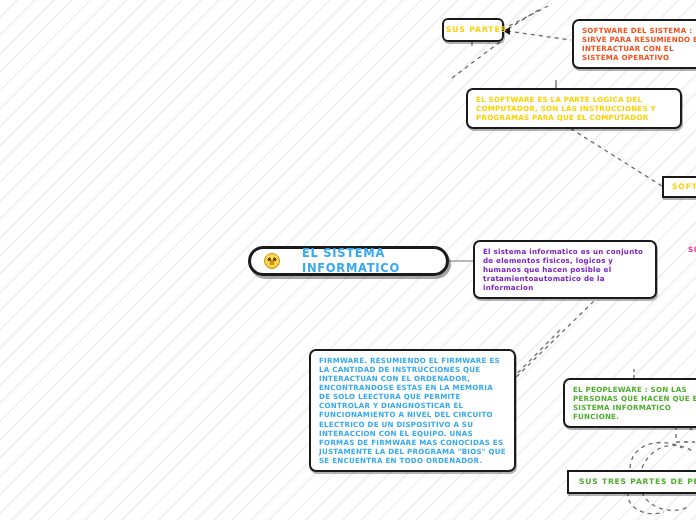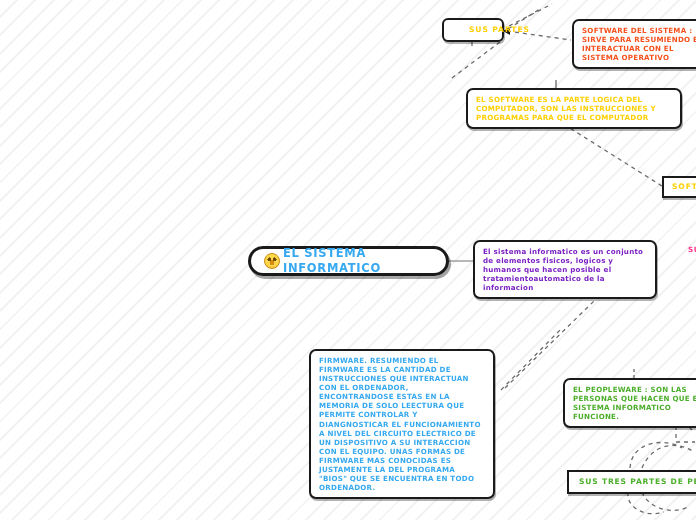--- a/index.html
+++ b/index.html
@@ -51,21 +51,21 @@
     z-index: 5;
   }
 
   
   .node-central {
     border-radius: 999px;
     border-width: 3px;
     padding: 7px 16px 7px 13px;
     display: flex;
     align-items: center;
-    gap: 3px;
+    gap: 22px;
     font-size: 11.5px;
     letter-spacing: 0.7px;
     color: #36a9f0;
     box-shadow: 2px 3px 0 rgba(0,0,0,0.35);
   }
   .central-emoji {
     width: 14px;
     height: 14px;
     flex: 0 0 14px;
     border-radius: 50%;
@@ -79,21 +79,21 @@
 
   .node-box {
     border-radius: 7px;
     padding: 5px 8px;
     font-size: 7.1px;
     letter-spacing: 0.25px;
   }
 
   .node-sus-partes {
     border-radius: 6px;
-    padding: 5px 25px;
+    padding: 5px 2px;
     font-size: 7.6px;
     letter-spacing: 0.9px;
     color: #ffd000;
     white-space: nowrap;
   }
 
   .c-yellow  { color: #ffd000; }
   .c-orange  { color: #f4511e; }
   .c-purple  { color: #7b21c4; }
   .c-blue    { color: #36a9f0; }
@@ -101,21 +101,21 @@
   .c-pink    { color: #ff2e8a; }
 
   
   #node-sus-partes        { left: 442px; top: 18px;  width: 62px; }
   #node-software-sistema  { left: 572px; top: 19px;  width: 150px; }
   #node-software-def      { left: 466px; top: 88px;  width: 216px; }
   #node-software-app      { left: 662px; top: 176px; width: 120px; padding: 4px 8px;
                             font-size: 7.6px; letter-spacing: 0.9px; white-space: nowrap; }
   #node-central           { left: 248px; top: 246px; width: 201px; height: 30px; }
   #node-definicion        { left: 473px; top: 240px; width: 184px; }
-  #node-firmware          { left: 309px; top: 349px; width: 186px; }
+  #node-firmware          { left: 309px; top: 349px; width: 207px; }
   #node-peopleware        { left: 563px; top: 378px; width: 160px; }
   #node-tres-partes       { left: 567px; top: 470px; width: 150px; padding: 5px 10px;
                             font-size: 7.6px; letter-spacing: 0.8px; white-space: nowrap; }
 
   
   #node-su-edge {
     position: absolute;
     left: 688px;
     top: 245px;
     font-size: 7.2px;

